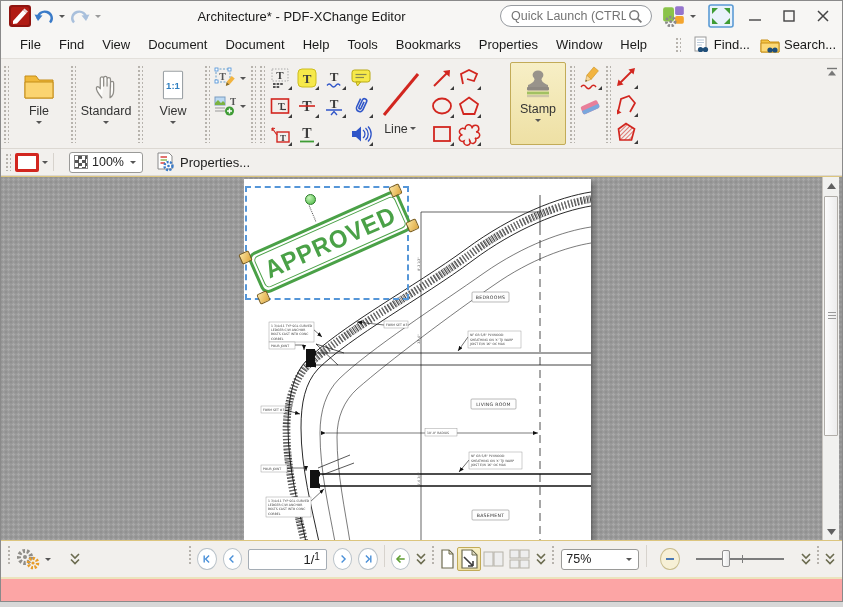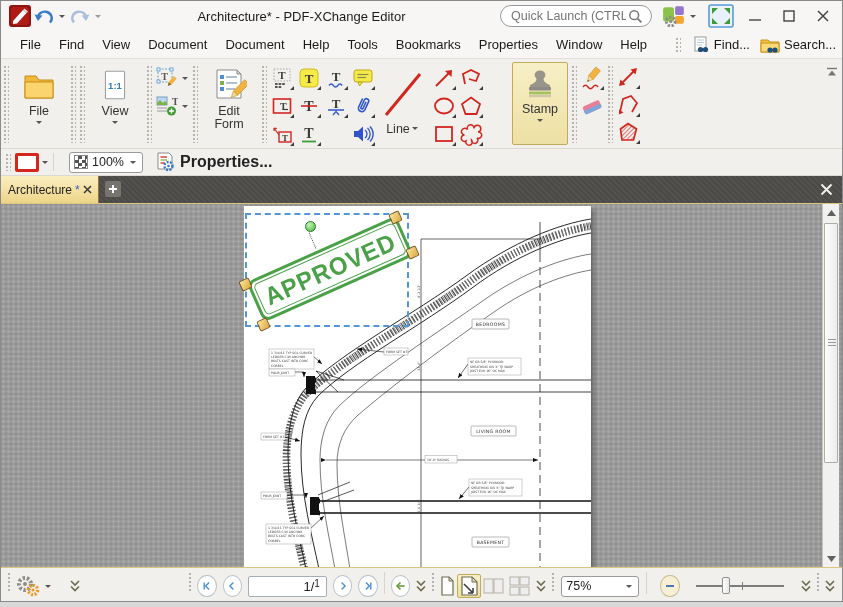--- a/index.html
+++ b/index.html
@@ -38,21 +38,21 @@
   .scol{display:flex;flex-direction:column;}
   .sbtn{width:27px;height:27px;display:flex;align-items:center;justify-content:center;position:relative;margin:0 0 1px 0;border-radius:2px;}
   .sbtn.fly::after{content:"";position:absolute;right:1px;bottom:1px;border-left:4px solid transparent;border-bottom:4px solid #3c3c3c;}
   .collapse-btn{margin-left:auto;align-self:flex-start;padding:2px;}
 
   
   #formatbar{height:27px;background:#f2f0ed;border-bottom:1px solid #dcd8d2;display:flex;align-items:center;padding-left:2px;}
   #swatch{width:24px;height:19px;background:#fff;border:3px solid #d2261f;border-radius:2px;margin:0 1px 0 3px;}
   .combo{height:21px;border:1px solid #9a9a98;border-radius:3px;background:#fff;display:flex;align-items:center;padding:0 4px;font-size:12.5px;color:#222;}
   .checker{width:14px;height:14px;background:conic-gradient(#555 25%,#fff 0 50%,#555 0 75%,#fff 0) 0 0/7px 7px;border:1px solid #888;margin-right:4px;}
-  #props-btn{display:flex;align-items:center;margin-left:12px;font-size:16px;color:#222;font-weight:bold;}
+  #props-btn{display:flex;align-items:center;margin-left:12px;font-size:13px;color:#222;}
   #props-btn svg{margin-right:5px;}
 
   
   #tabbar{height:27px;background:#4c4a47;background-image:repeating-linear-gradient(45deg,rgba(255,255,255,.045) 0 2px,transparent 2px 4px);display:flex;align-items:stretch;}
   #tab-active{width:98px;background:linear-gradient(#faeec0,#eed488);display:flex;align-items:center;padding:0 5px 0 7px;font-size:12px;color:#222;border-right:1px solid #8d7a3e;}
   #tab-active .star{color:#3a62c8;margin-left:3px;}
   #tab-active .tab-close{margin-left:auto;padding:1px;}
   .plus-btn{width:16px;height:16px;background:#77746f;border-radius:2px;margin:5px 0 0 6px;display:flex;align-items:center;justify-content:center;}
   #tabbar .far-close{margin-left:auto;display:flex;align-items:center;padding:0 9px;}
 
@@ -205,20 +205,27 @@
     <div class="tbtn">
       <svg width="36" height="34" viewBox="0 0 36 34">
           <path d="M4 8 h11 l3 4 h14 v18 H4z" fill="#f0b93a" stroke="#c58d16"></path>
           <path d="M4 14 h28 v16 H4z" fill="#fbd470" stroke="#c58d16"></path>
         </svg>
       <span class="lbl">File</span>
       <span class="caret"></span>
     </div>
     <div class="grip"></div>
 
+    <div class="tbtn">
+      <svg width="34" height="34" viewBox="0 0 32 32">
+          <path d="M12 28 C9.5 25 6.5 20.5 7 18.5 c.8-1.6 2.6-.9 3.6 1 V10 a1.6 1.6 0 0 1 3.2 0 V17 m0-7.6 a1.6 1.6 0 0 1 3.2 0 V17 m0-6.4 a1.6 1.6 0 0 1 3.2 0 V18 m0-4 a1.5 1.5 0 0 1 3 0 v7 c0 4.5-1.8 6.2-3.4 7z" fill="#fdfcfa" stroke="#8f8d88" stroke-width="1.2" stroke-linecap="round" stroke-linejoin="round"></path>
+        </svg>
+      <span class="lbl">Standard</span>
+      <span class="caret"></span>
+    </div>
     <div class="grip"></div>
 
     <div class="tbtn">
       <svg width="34" height="34" viewBox="0 0 32 32">
           <rect x="7" y="3" width="18" height="26" rx="1" fill="#fff" stroke="#9aa0a4"></rect>
           <text x="16" y="20" font-size="9" font-weight="bold" fill="#2f7fc0" text-anchor="middle" font-family="Liberation Sans,sans-serif">1:1</text>
         </svg>
       <span class="lbl">View</span>
       <span class="caret"></span>
     </div>
@@ -253,37 +260,20 @@
                 <circle cx="15.5" cy="16" r="4.5" fill="#3f9c35"></circle>
                 <path d="M15.5 13.5 v5 M13 16 h5" stroke="#fff" stroke-width="1.4"></path>
               </svg>
           </div>
           <span class="caret"></span>
         </div>
       </div>
     </div>
     <div class="grip"></div>
 
-    <div class="tbtn" style="width:58px">
-      <svg width="36" height="34" viewBox="0 0 36 34">
-          <path d="M6 2 h20 l4 4 v24 H6z" fill="#fff" stroke="#8a8a8a"></path>
-          <path d="M26 2 l4 4 h-4z" fill="#d8d8d8" stroke="#8a8a8a"></path>
-          <rect x="9" y="7" width="4" height="4" fill="#4a90d8"></rect>
-          <line x1="15" y1="9" x2="26" y2="9" stroke="#9ab0c4" stroke-width="1.6"></line>
-          <rect x="9" y="13" width="4" height="4" fill="#7cb342"></rect>
-          <line x1="15" y1="15" x2="26" y2="15" stroke="#9ab0c4" stroke-width="1.6"></line>
-          <rect x="9" y="19" width="4" height="4" fill="#4a90d8"></rect>
-          <line x1="15" y1="21" x2="24" y2="21" stroke="#9ab0c4" stroke-width="1.6"></line>
-          <g transform="rotate(45 27 22)">
-            <rect x="24.5" y="10" width="6" height="16" fill="#f2b440" stroke="#c58d16" stroke-width=".6"></rect>
-            <polygon points="24.5,26 30.5,26 27.5,32" fill="#f7d9a0" stroke="#c58d16" stroke-width=".6"></polygon>
-          </g>
-        </svg>
-      <span class="lbl" style="width:34px">Edit Form</span>
-    </div>
     <div class="grip"></div>
 
     <div class="sgrid">
       <div class="scol">
         <div class="sbtn fly">
             <svg width="22" height="22" viewBox="0 0 22 22">
               <rect x="3" y="2" width="16" height="12" fill="none" stroke="#aaa" stroke-dasharray="1.5 1.5"></rect>
               <text x="11" y="12" font-size="11" font-weight="bold" fill="#3d3d3d" text-anchor="middle" font-family="Liberation Serif,serif">T</text>
               <g fill="#555">
                 <rect x="4" y="16" width="2.6" height="2"></rect>
@@ -500,39 +490,20 @@
           <line x1="5.5" y1="5" x2="12" y2="5" stroke="#d2261f" stroke-width="1.3"></line>
           <line x1="5.5" y1="8" x2="12" y2="8" stroke="#7cb342" stroke-width="1.3"></line>
           <line x1="5.5" y1="11" x2="10" y2="11" stroke="#d2261f" stroke-width="1.3"></line>
           <circle cx="13.5" cy="14" r="4" fill="none" stroke="#3a7bc8" stroke-width="2.4" stroke-dasharray="2 1.3"></circle>
           <circle cx="13.5" cy="14" r="1.3" fill="#3a7bc8"></circle>
         </svg>
       <span>Properties...</span>
     </div>
   </div>
 
-  <div id="tabbar">
-    <div id="tab-active">
-      <span>Architecture</span>
-      <span class="star">*</span>
-      <span class="tab-close"><svg width="9" height="9" viewBox="0 0 9 9">
-            <path d="M1 1 L8 8 M8 1 L1 8" stroke="#3a3a3a" stroke-width="1.5"></path>
-          </svg></span>
-    </div>
-    <div class="plus-btn">
-        <svg width="10" height="10" viewBox="0 0 10 10">
-          <path d="M5 1 V9 M1 5 H9" stroke="#fff" stroke-width="2"></path>
-        </svg>
-      </div>
-    <div class="far-close">
-        <svg width="13" height="13" viewBox="0 0 13 13">
-          <path d="M1.5 1.5 L11.5 11.5 M11.5 1.5 L1.5 11.5" stroke="#f0f0f0" stroke-width="2"></path>
-        </svg>
-      </div>
-  </div>
 
   <div id="docarea">
 
     <div id="page">
       <svg width="347" height="363" viewBox="0 0 347 363">
         <defs>
           <marker id="mA" markerUnits="userSpaceOnUse" markerWidth="6" markerHeight="5" refX="5" refY="2" orient="auto">
               <path d="M0 0 L5 2 L0 4 z" fill="#111"></path>
             </marker>
         </defs>

